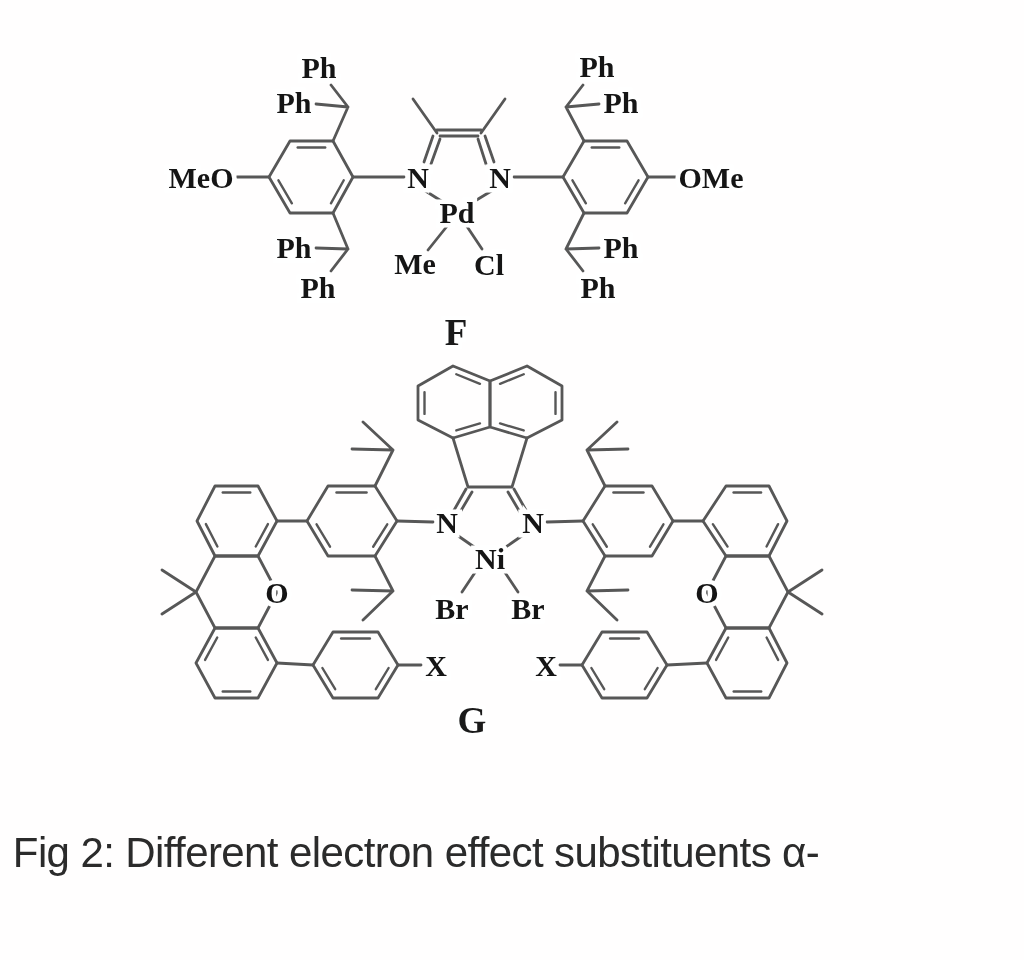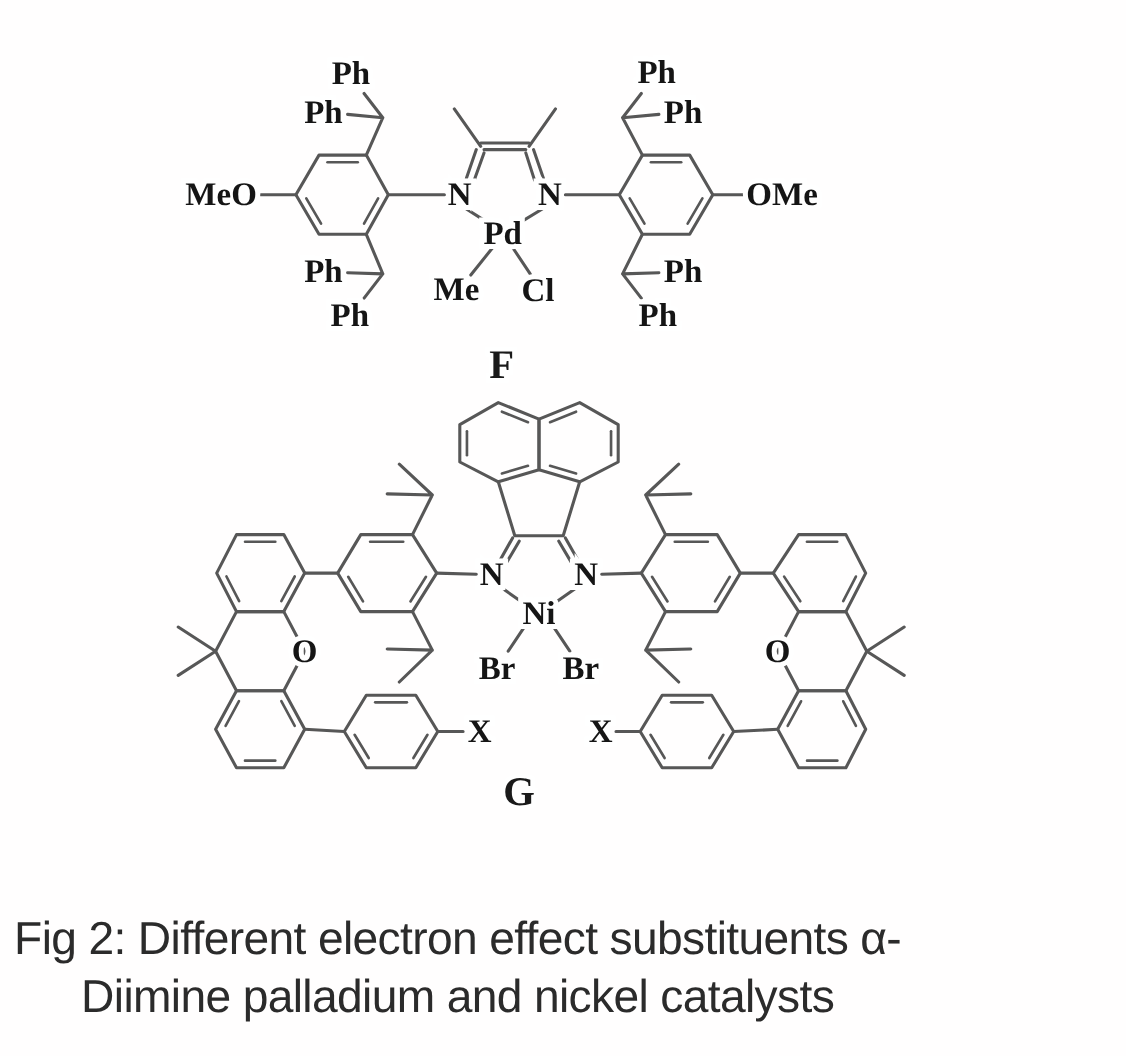--- a/index.html
+++ b/index.html
@@ -141,15 +141,14 @@
       <text class="atom" x="277" y="592">O</text>
       <text class="atom" x="707" y="592">O</text>
       <text class="atom" x="436" y="665">X</text>
       <text class="atom" x="546" y="665">X</text>
       <text class="tag" x="472" y="720">G</text>
     </g>
   </svg>
 
   <div class="caption">
     <div>Fig 2: Different electron effect substituents α-</div>
-    <div>Diimine palladium and nickel catalysts</div>
   </div>
 </div>
 
 </body></html>

